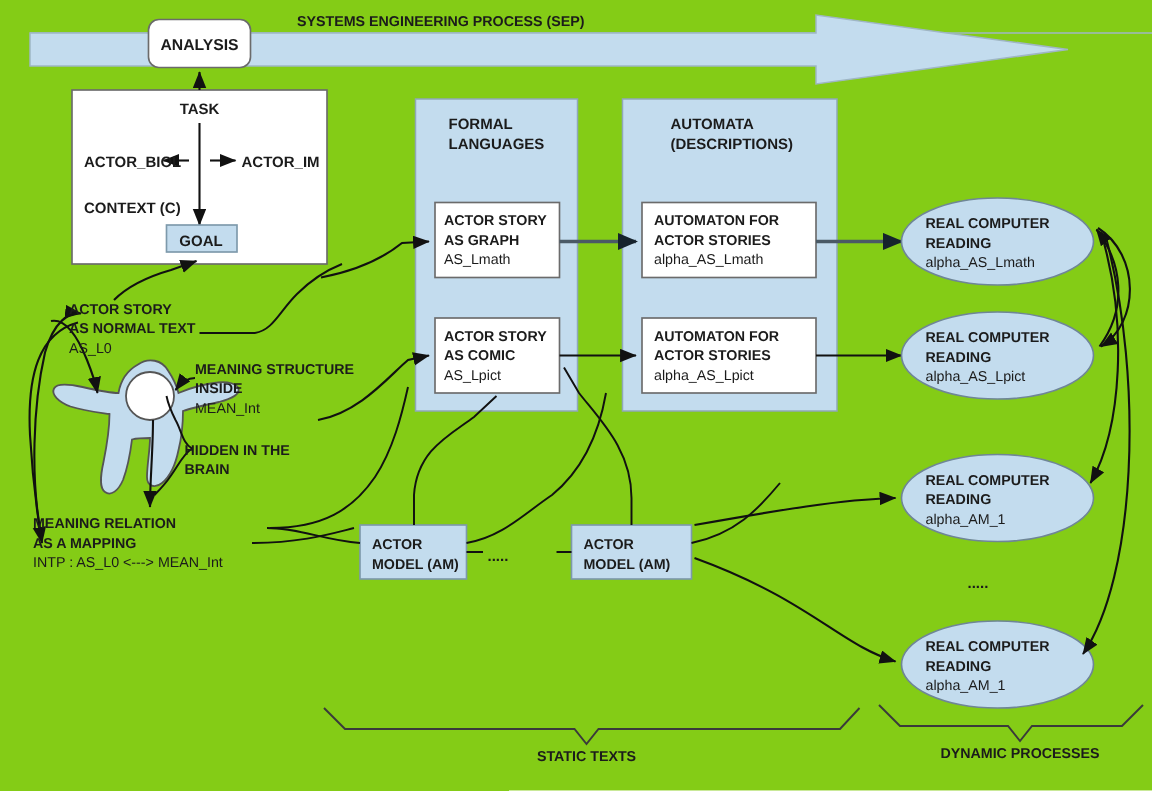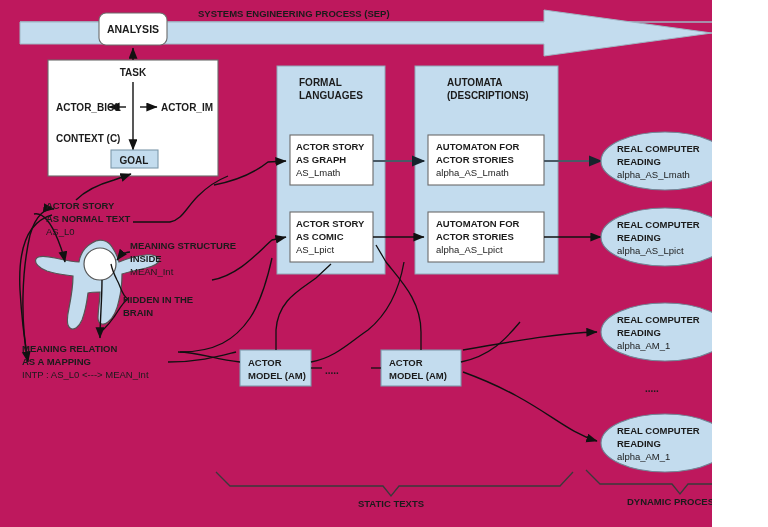--- a/index.html
+++ b/index.html
@@ -6,23 +6,23 @@
   html, body {
     margin: 0;
     padding: 0;
     background: #ffffff;
   }
   body {
     font-family: "Liberation Sans", sans-serif;
   }
   #stage {
     position: relative;
-    width: 712px;
+    width: 768px;
     height: 527px;
-    background: #be185d;
+    background: #84cc16;
     overflow: hidden;
   }
   #stage svg {
     position: absolute;
     left: 0;
     top: 0;
   }
   .dgm-text {
     font-family: "Liberation Sans", sans-serif;
     font-weight: bold;

